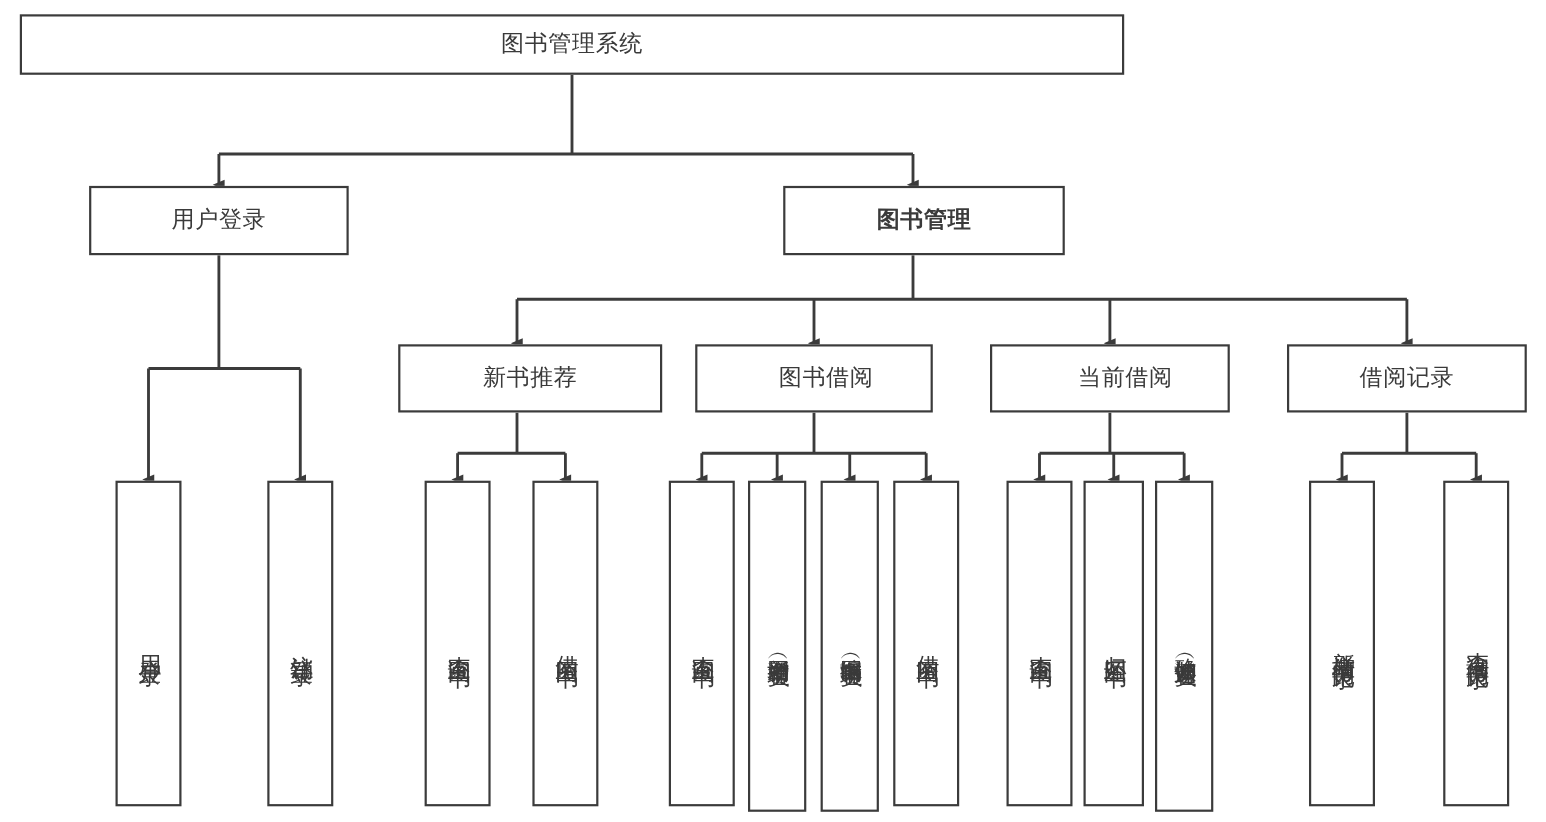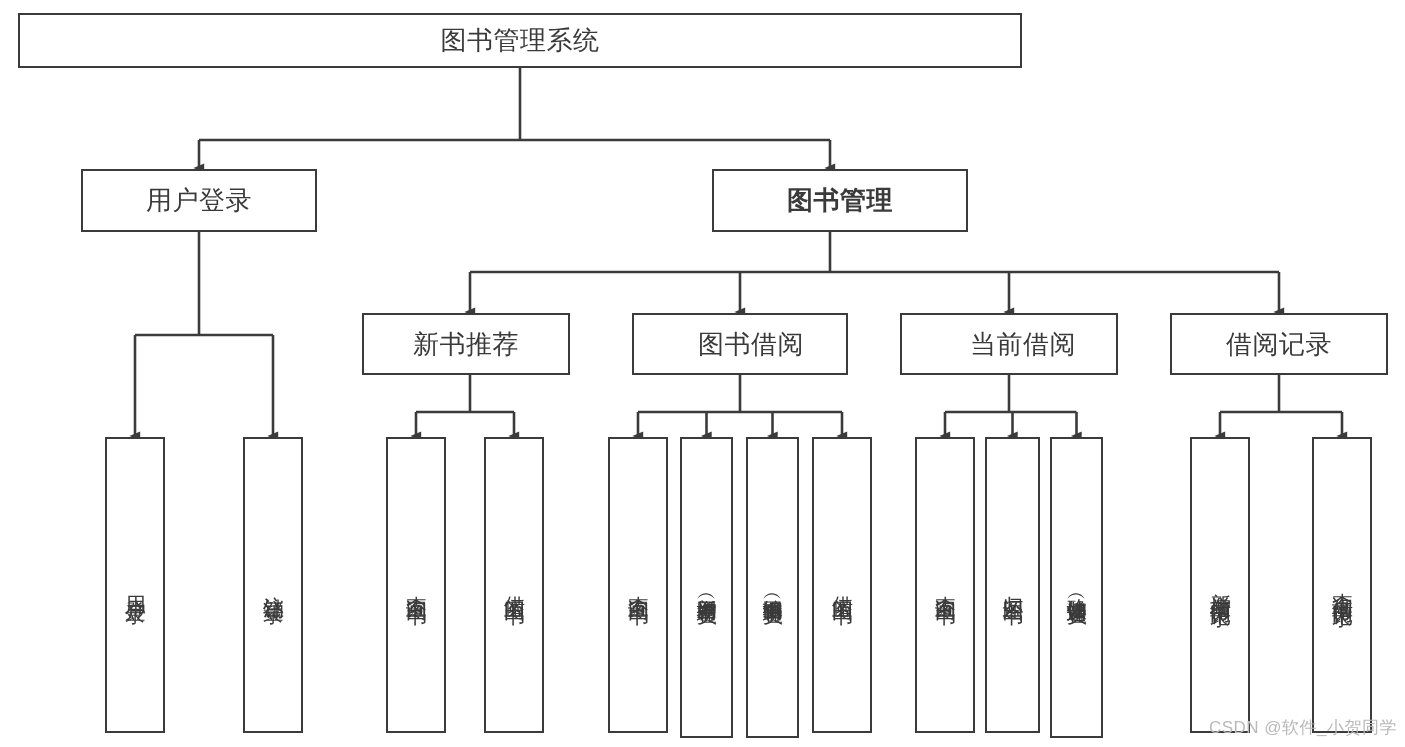--- a/index.html
+++ b/index.html
@@ -35,21 +35,21 @@
     justify-content: center;
     color: #3a3a3a;
   }
   .node .lbl {
     display: block;
     text-align: center;
     line-height: 1.18;
     letter-spacing: 0.5px;
   }
   .node.horiz .lbl {
-    font-size: 26px;
+    font-size: 21px;
   }
   .node.vert {
     align-items: center;
     justify-content: center;
   }
   .node.vert .lbl {
     writing-mode: vertical-rl;
     text-orientation: upright;
     font-size: 21px;
     line-height: 1.28;
@@ -120,21 +120,21 @@
   <div id="nodes">
       <div class="node horiz" style="left: 18px; top: 13px; width: 1004px; height: 55px;">
         <span class="lbl">图书管理系统</span>
       </div>
       <div class="node horiz" style="left: 81px; top: 169px; width: 236px; height: 63px;">
         <span class="lbl">用户登录</span>
       </div>
       <div class="node horiz" style="left: 712px; top: 169px; width: 256px; height: 63px; font-weight: bold;">
         <span class="lbl">图书管理</span>
       </div>
-      <div class="node horiz" style="left: 362px; top: 313px; width: 208px; height: 62px;">
+      <div class="node horiz" style="left: 362px; top: 313px; width: 240px; height: 62px;">
         <span class="lbl">新书推荐</span>
       </div>
       <div class="node horiz" style="left: 632px; top: 313px; width: 216px; height: 62px; padding-left: 22px;">
         <span class="lbl">图书借阅</span>
       </div>
       <div class="node horiz" style="left: 900px; top: 313px; width: 218px; height: 62px; padding-left: 28px;">
         <span class="lbl">当前借阅</span>
       </div>
       <div class="node horiz" style="left: 1170px; top: 313px; width: 218px; height: 62px;">
         <span class="lbl">借阅记录</span>
@@ -173,14 +173,13 @@
         <span class="lbl">确认归还（管理员）</span>
       </div>
       <div class="node vert" style="left: 1190px; top: 437px; width: 60px; height: 296px;">
         <span class="lbl">新增借阅记录</span>
       </div>
       <div class="node vert" style="left: 1312px; top: 437px; width: 60px; height: 296px;">
         <span class="lbl">查询借阅记录</span>
       </div>
     </div>
 
-  <div id="watermark">CSDN @软件_小贺同学</div>
 </div>
 
 </body></html>

